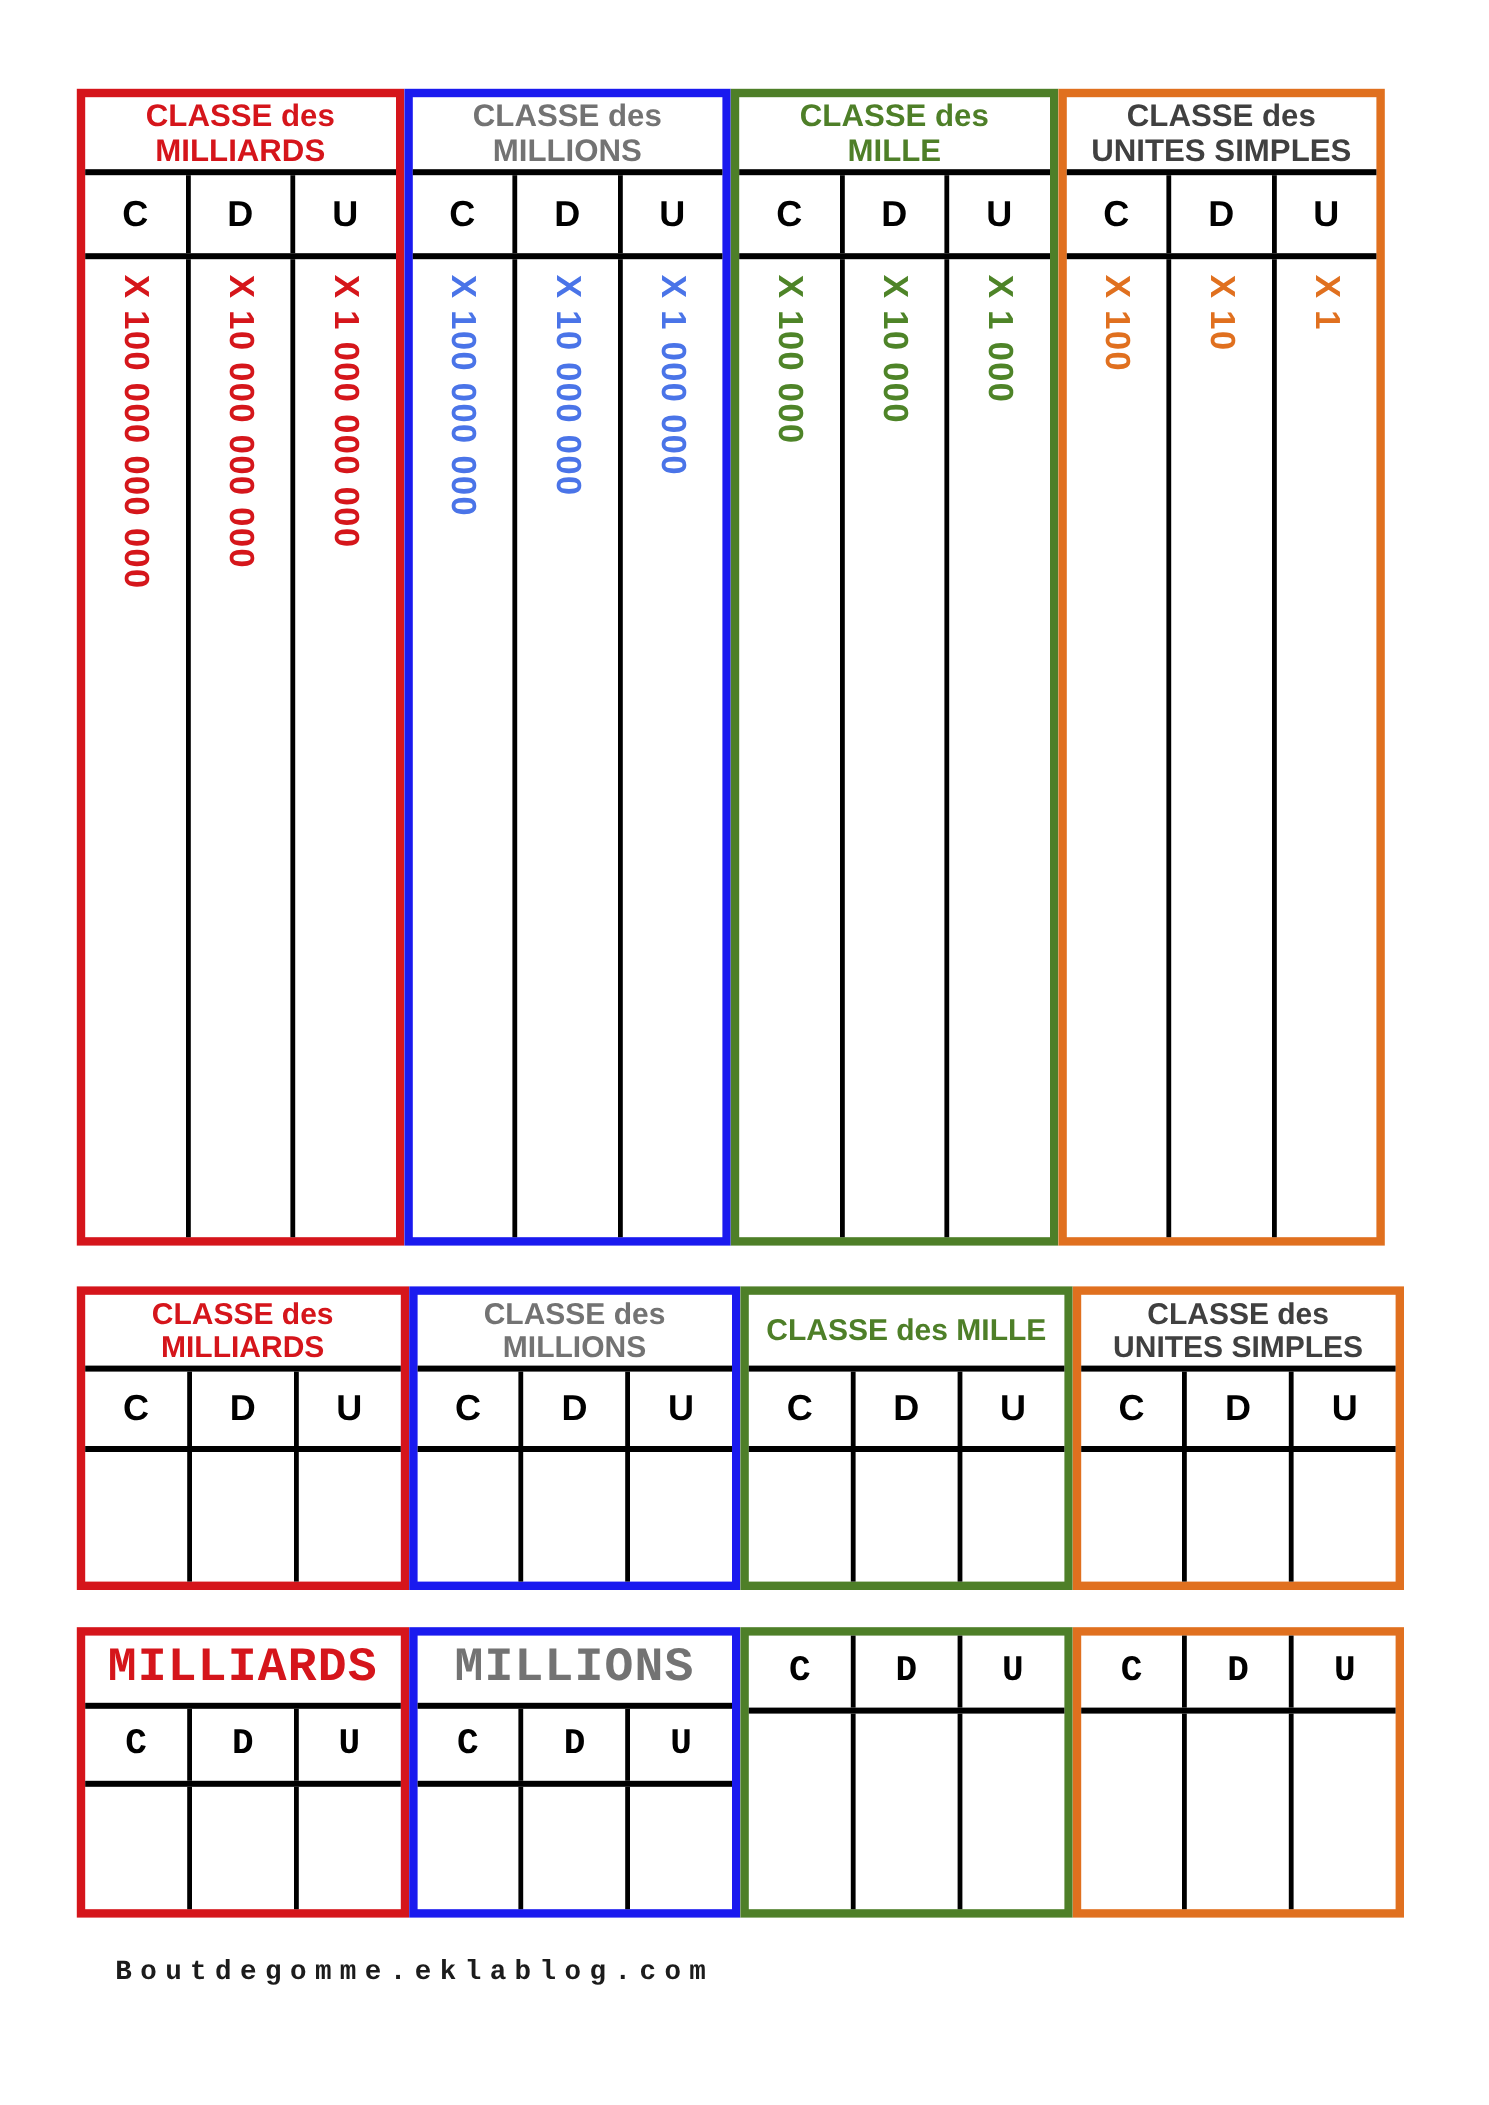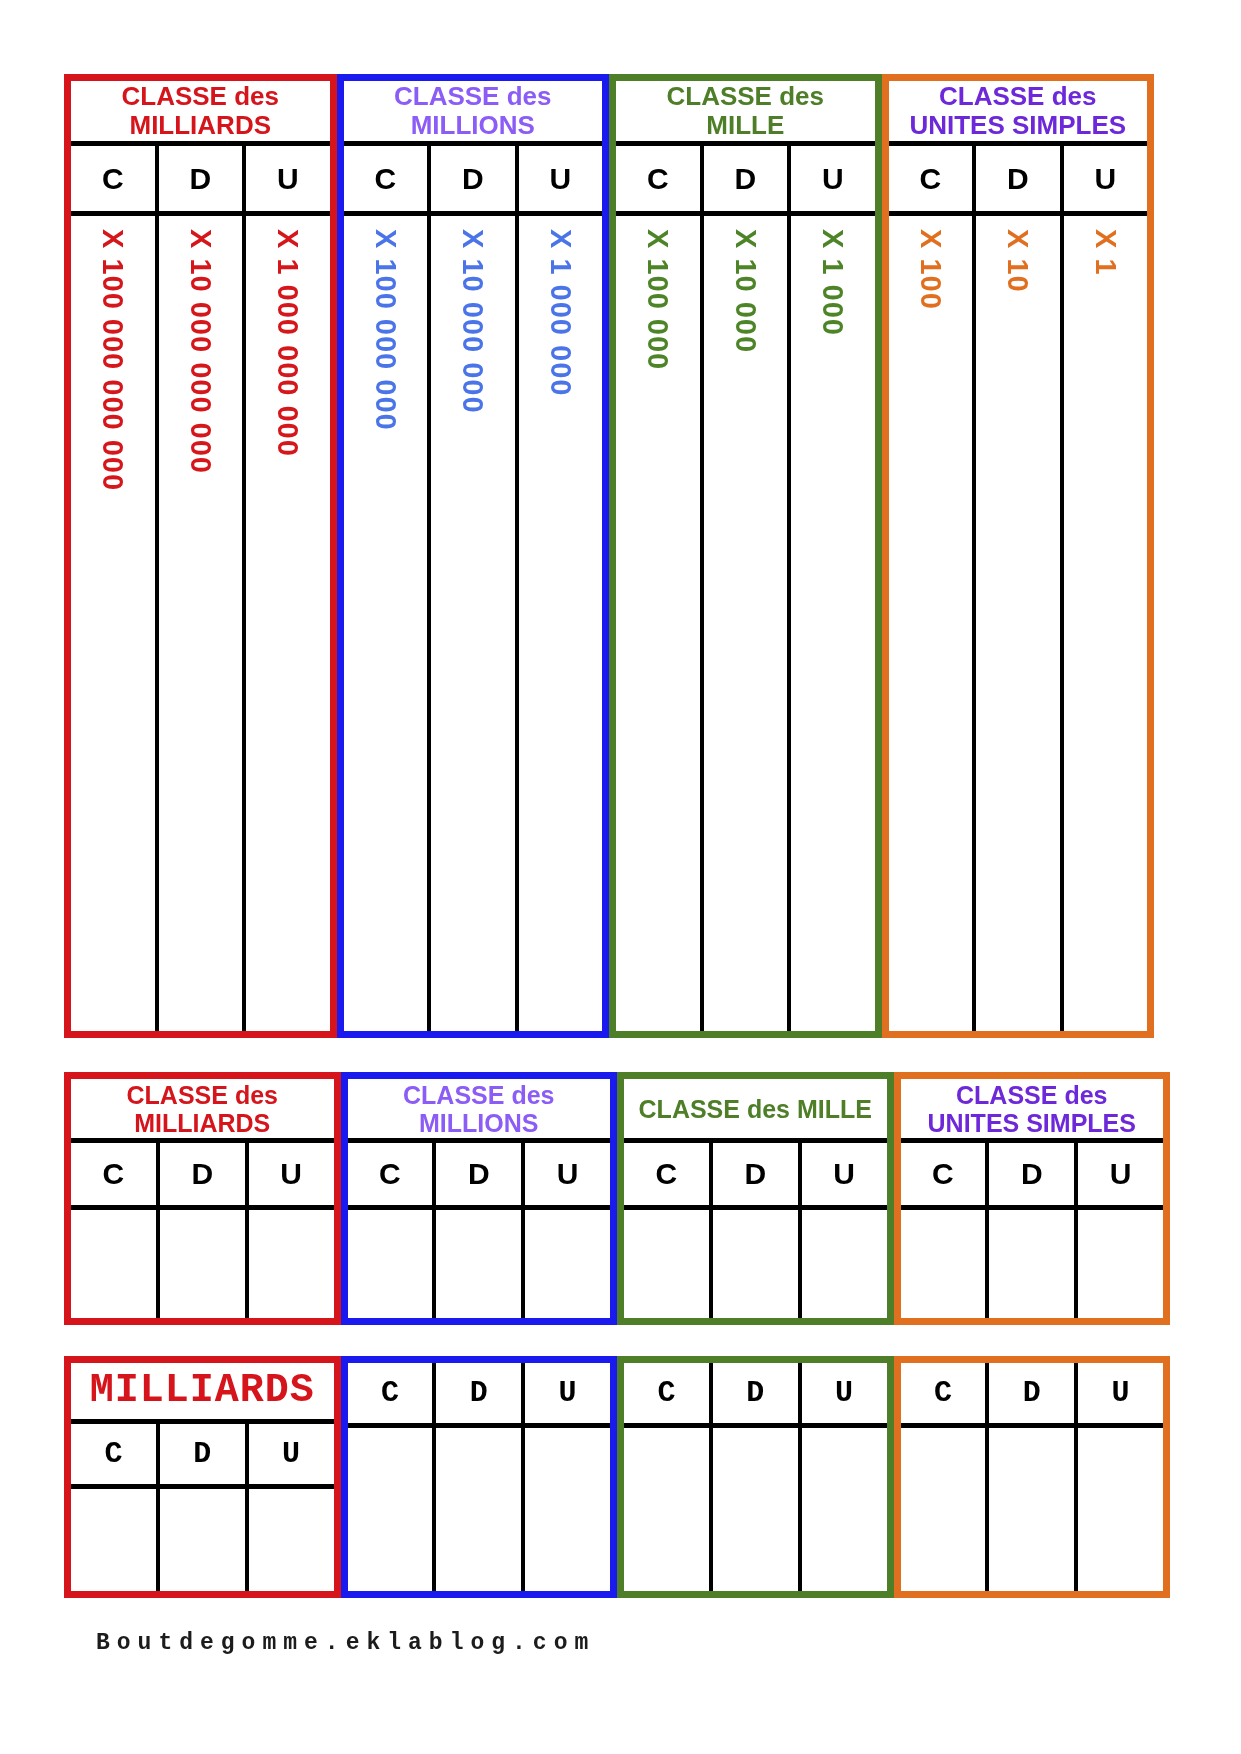--- a/index.html
+++ b/index.html
@@ -30,23 +30,23 @@
     box-sizing:border-box;
     background:#ffffff;
     min-width:0;
   }
   .g-red{border-color:#d5151b;}
   .g-blue{border-color:#1a1aef;}
   .g-green{border-color:#4e7f28;}
   .g-orange{border-color:#e0701f;}
 
   .t-red{color:#d5151b;}
-  .t-blue{color:#8b5cf6;}
+  .t-blue{color:#737373;}
   .t-green{color:#4e7f28;text-align:center;}
-  .t-orange{color:#6d28d9;}
+  .t-orange{color:#404040;}
   .v-red{color:#d5161b;}
   .v-blue{color:#4a74e8;}
   .v-green{color:#4e8428;}
   .v-orange{color:#e0701f;}
 
   .group-header{
     flex:0 0 auto;
     display:flex;
     align-items:center;
     justify-content:center;
@@ -292,20 +292,23 @@
         <div class="cdu-cell">U</div>
       </div>
       <div class="content-row">
         <div class="content-cell"></div>
         <div class="content-cell"></div>
         <div class="content-cell"></div>
       </div>
     </div>
 
     <div class="group g-blue">
+      <div class="group-header">
+        <span class="t-blue">MILLIONS</span>
+      </div>
       <div class="cdu-row">
         <div class="cdu-cell">C</div>
         <div class="cdu-cell">D</div>
         <div class="cdu-cell">U</div>
       </div>
       <div class="content-row">
         <div class="content-cell"></div>
         <div class="content-cell"></div>
         <div class="content-cell"></div>
       </div>

